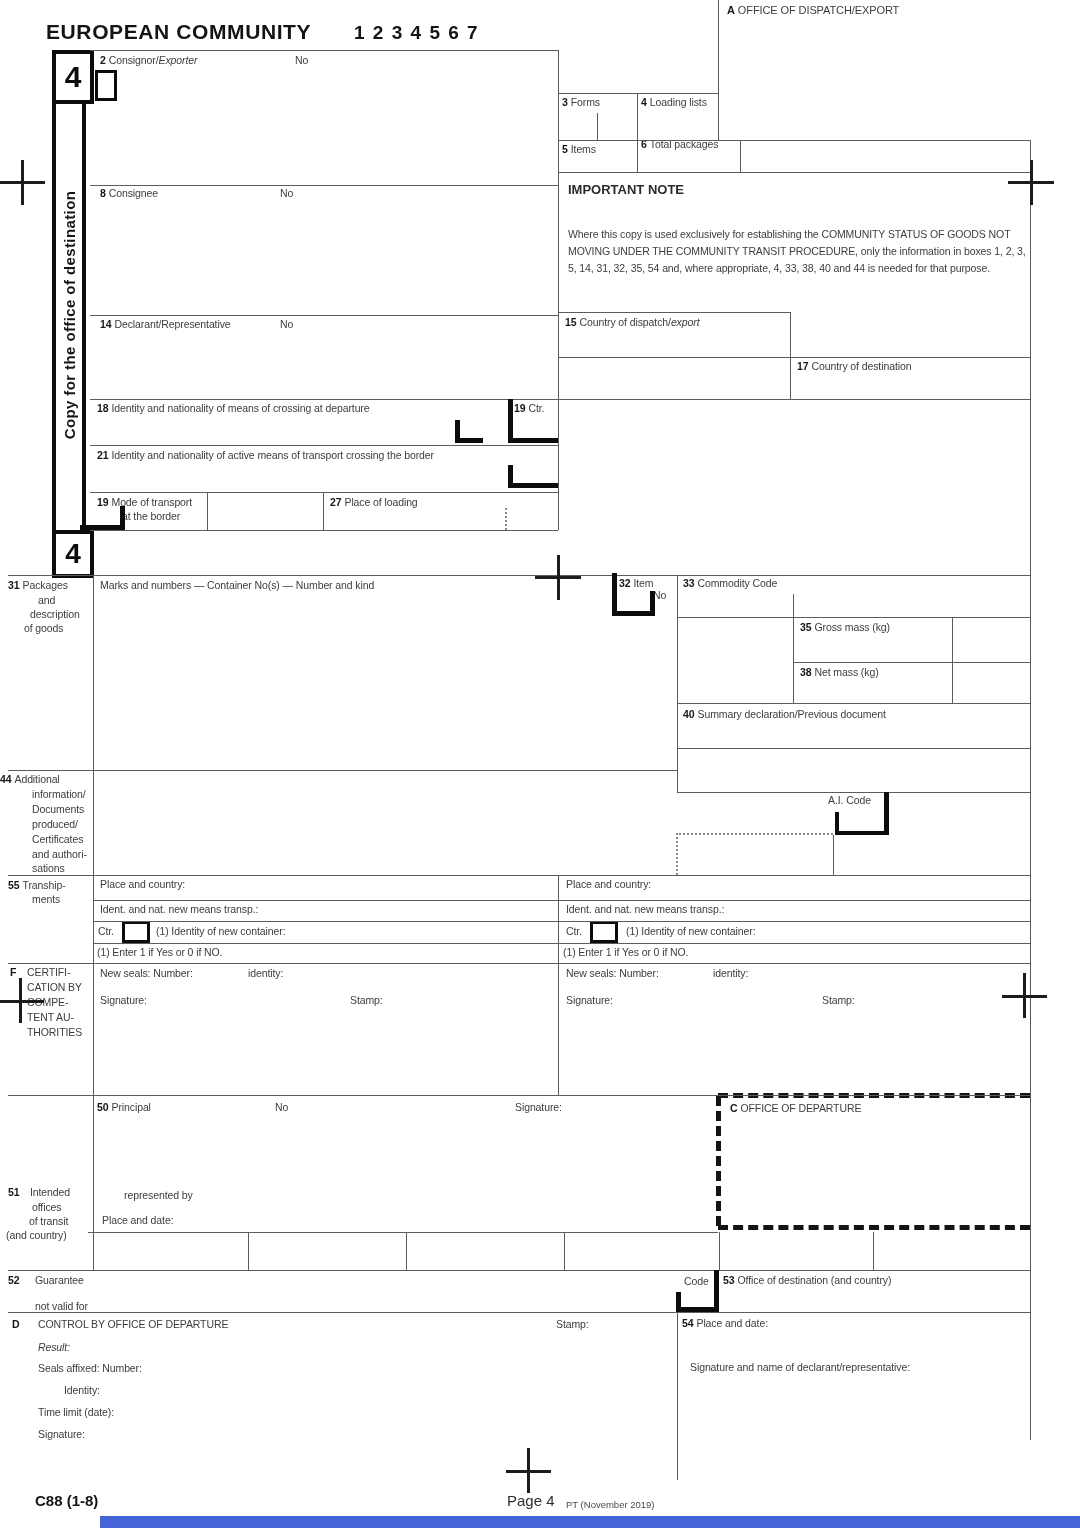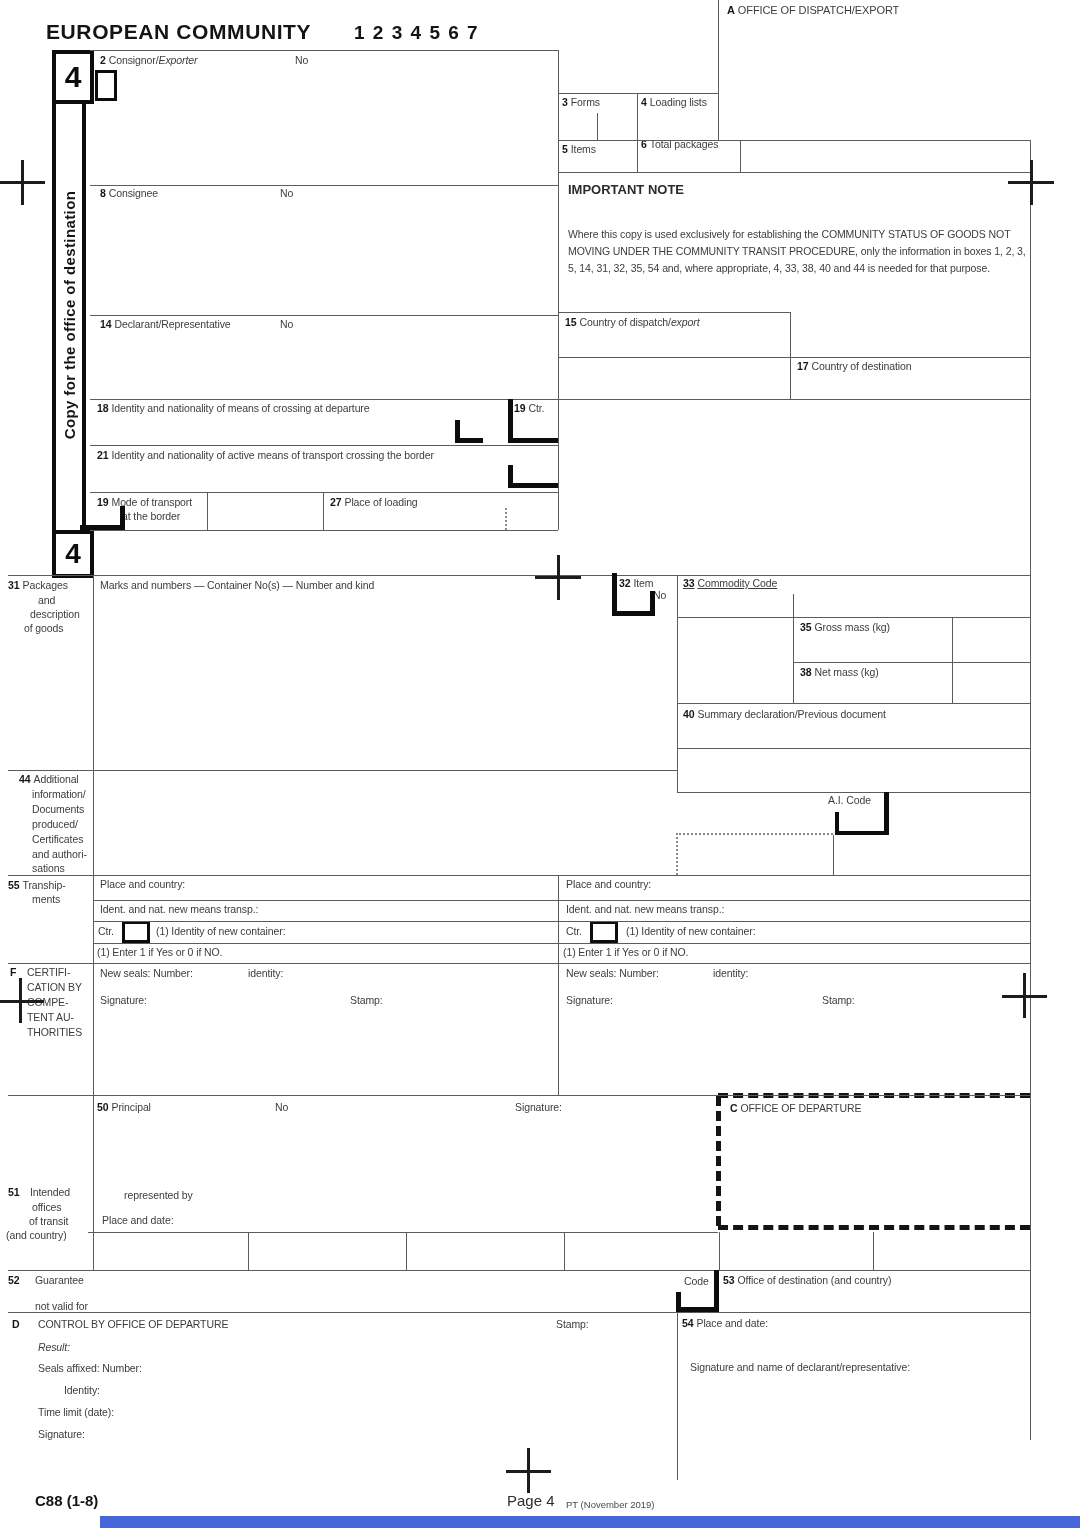--- a/index.html
+++ b/index.html
@@ -87,26 +87,26 @@
   <div class="lbl" style="left:330px;top:496px;"><b>27</b><span>Place of loading</span></div>
 
   <div class="lbl" style="left:8px;top:579px;"><b>31</b><span>Packages</span></div>
   <div class="lbl" style="left:38px;top:594px;">and</div>
   <div class="lbl" style="left:30px;top:608px;">description</div>
   <div class="lbl" style="left:24px;top:622px;">of goods</div>
   <div class="lbl" style="left:100px;top:579px;">Marks and numbers — Container No(s) — Number and kind</div>
 
   <div class="lbl" style="left:619px;top:577px;"><b>32</b><span>Item</span></div>
   <div class="no" style="left:653px;top:589px;">No</div>
-  <div class="lbl" style="left:683px;top:577px;text-decoration:underline;"><b>33</b><span>Commodity Code</span></div>
+  <div class="lbl" style="left:683px;top:577px;"><b>33</b><span>Commodity Code</span></div>
   <div class="lbl" style="left:800px;top:621px;"><b>35</b><span>Gross mass (kg)</span></div>
   <div class="lbl" style="left:800px;top:666px;"><b>38</b><span>Net mass (kg)</span></div>
   <div class="lbl" style="left:683px;top:708px;"><b>40</b><span>Summary declaration/Previous document</span></div>
 
-  <div class="lbl" style="left:19px;top:773px;"><b>44</b><span>Additional</span></div>
+  <div class="lbl" style="left:0;top:773px;"><b>44</b><span>Additional</span></div>
   <div class="lbl" style="left:32px;top:788px;">information/</div>
   <div class="lbl" style="left:32px;top:803px;">Documents</div>
   <div class="lbl" style="left:32px;top:818px;">produced/</div>
   <div class="lbl" style="left:32px;top:833px;">Certificates</div>
   <div class="lbl" style="left:32px;top:848px;">and authori-</div>
   <div class="lbl" style="left:32px;top:862px;">sations</div>
   <div class="lbl" style="left:828px;top:794px;">A.I. Code</div>
 
   <div class="lbl" style="left:8px;top:879px;"><b>55</b><span>Tranship-</span></div>
   <div class="lbl" style="left:32px;top:893px;">ments</div>

